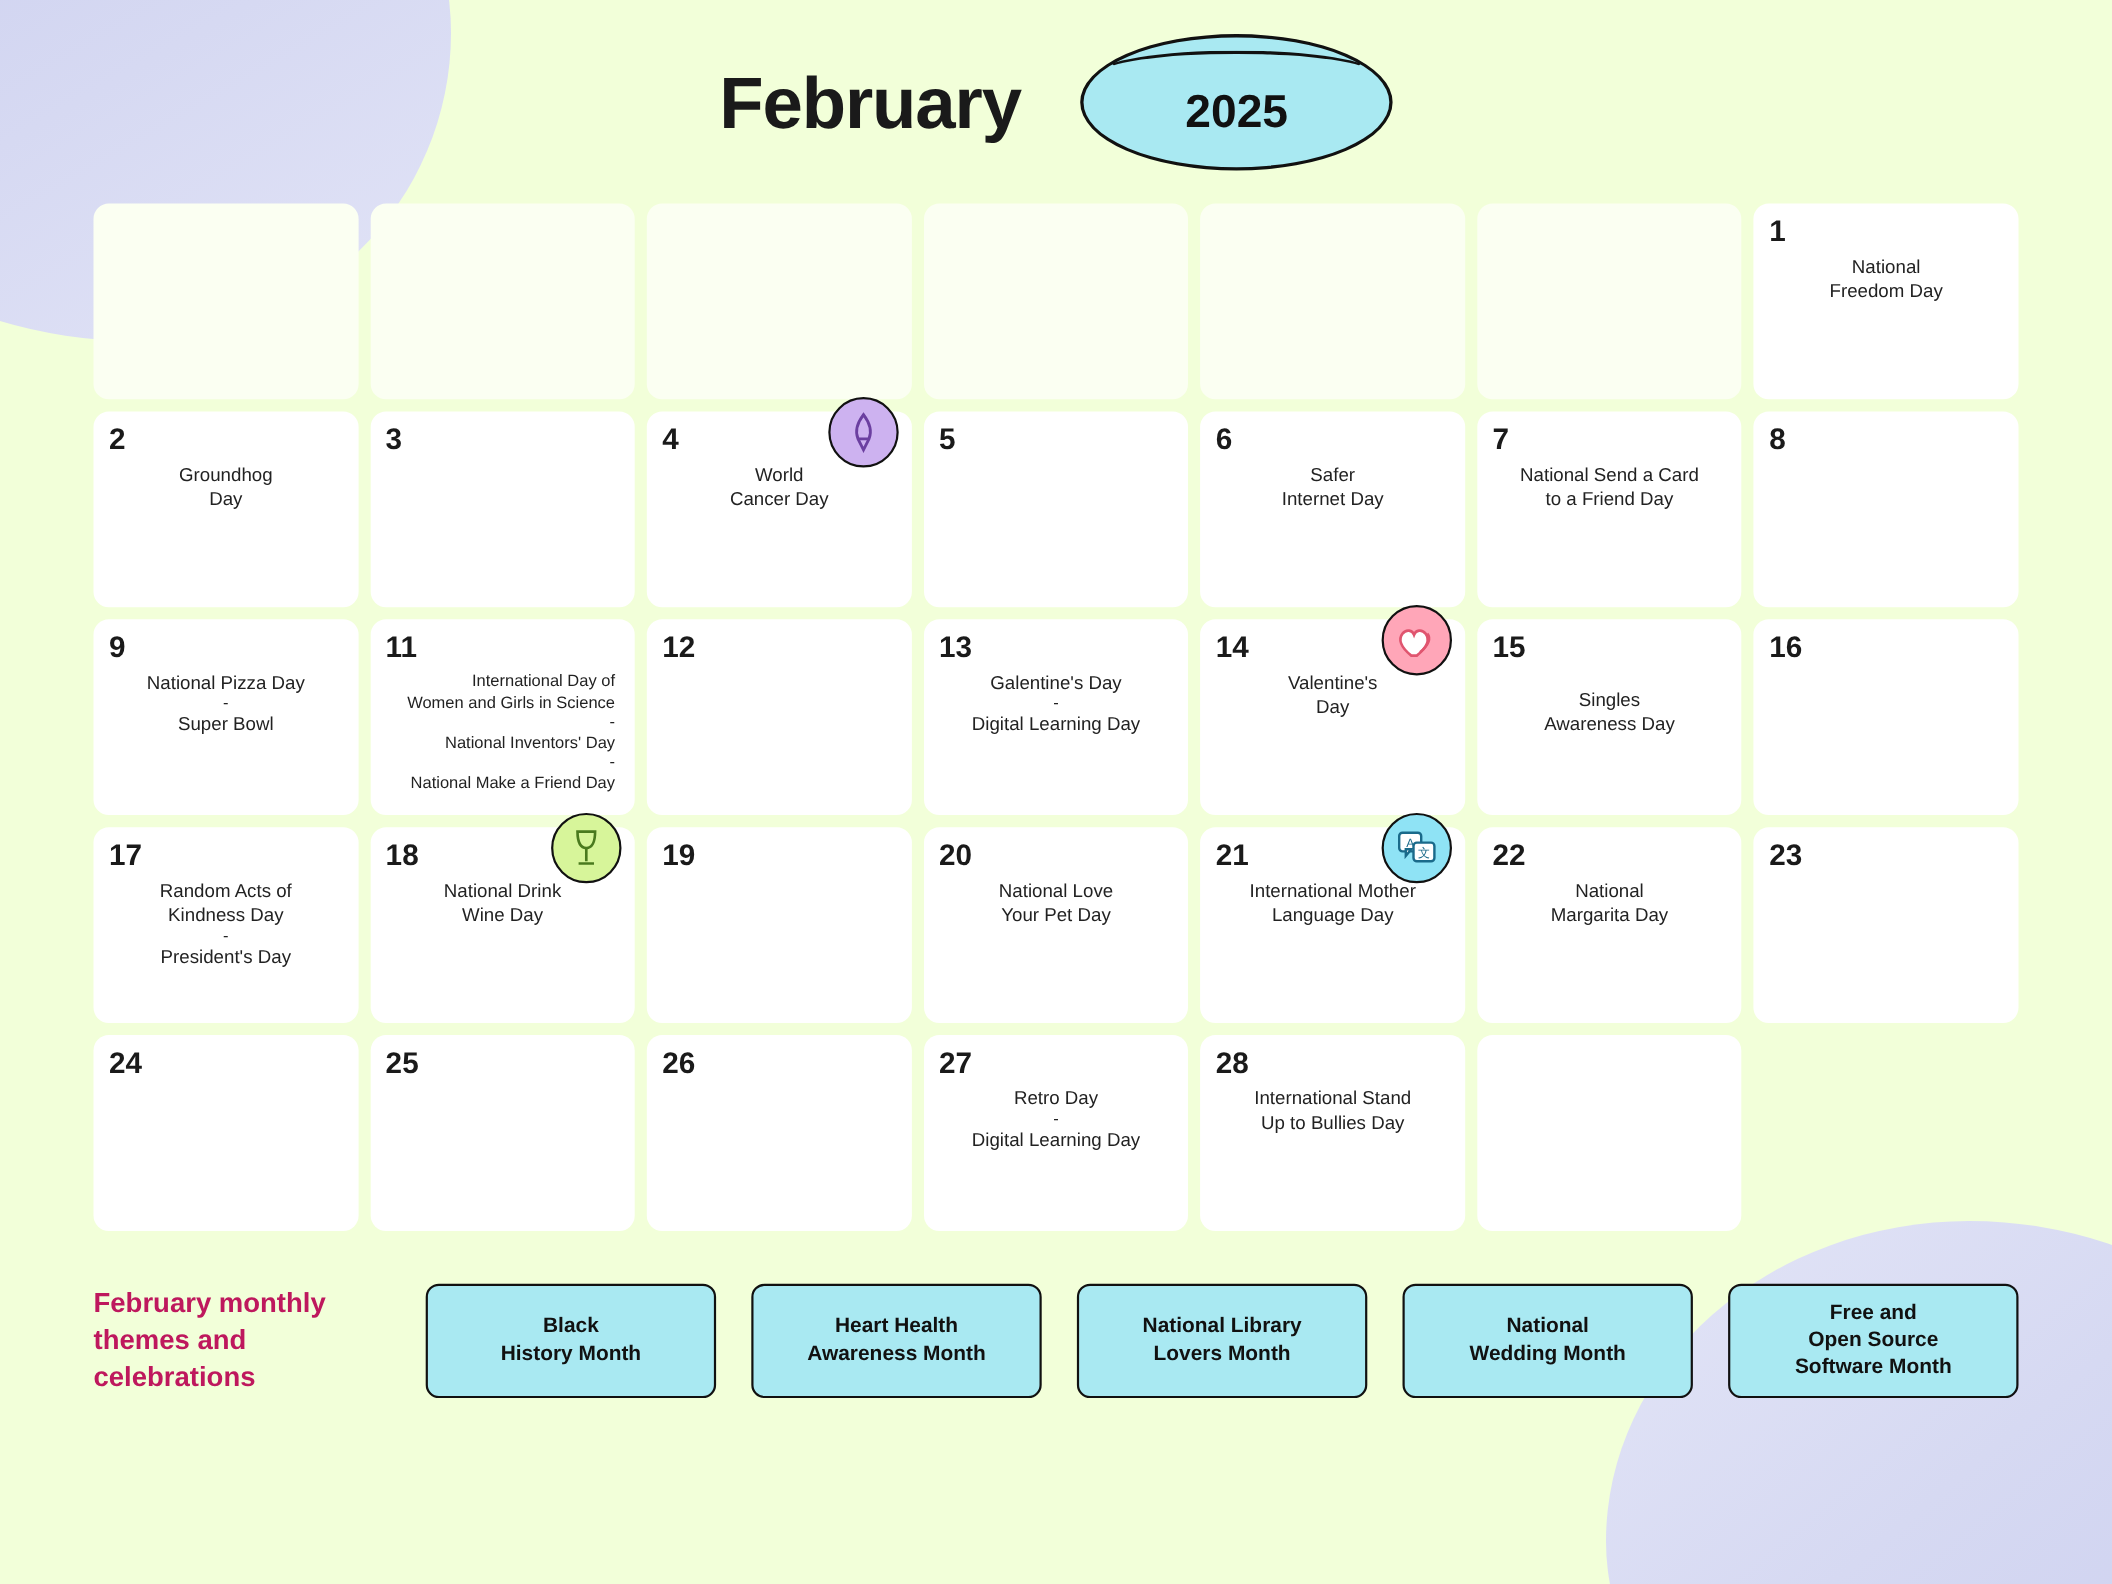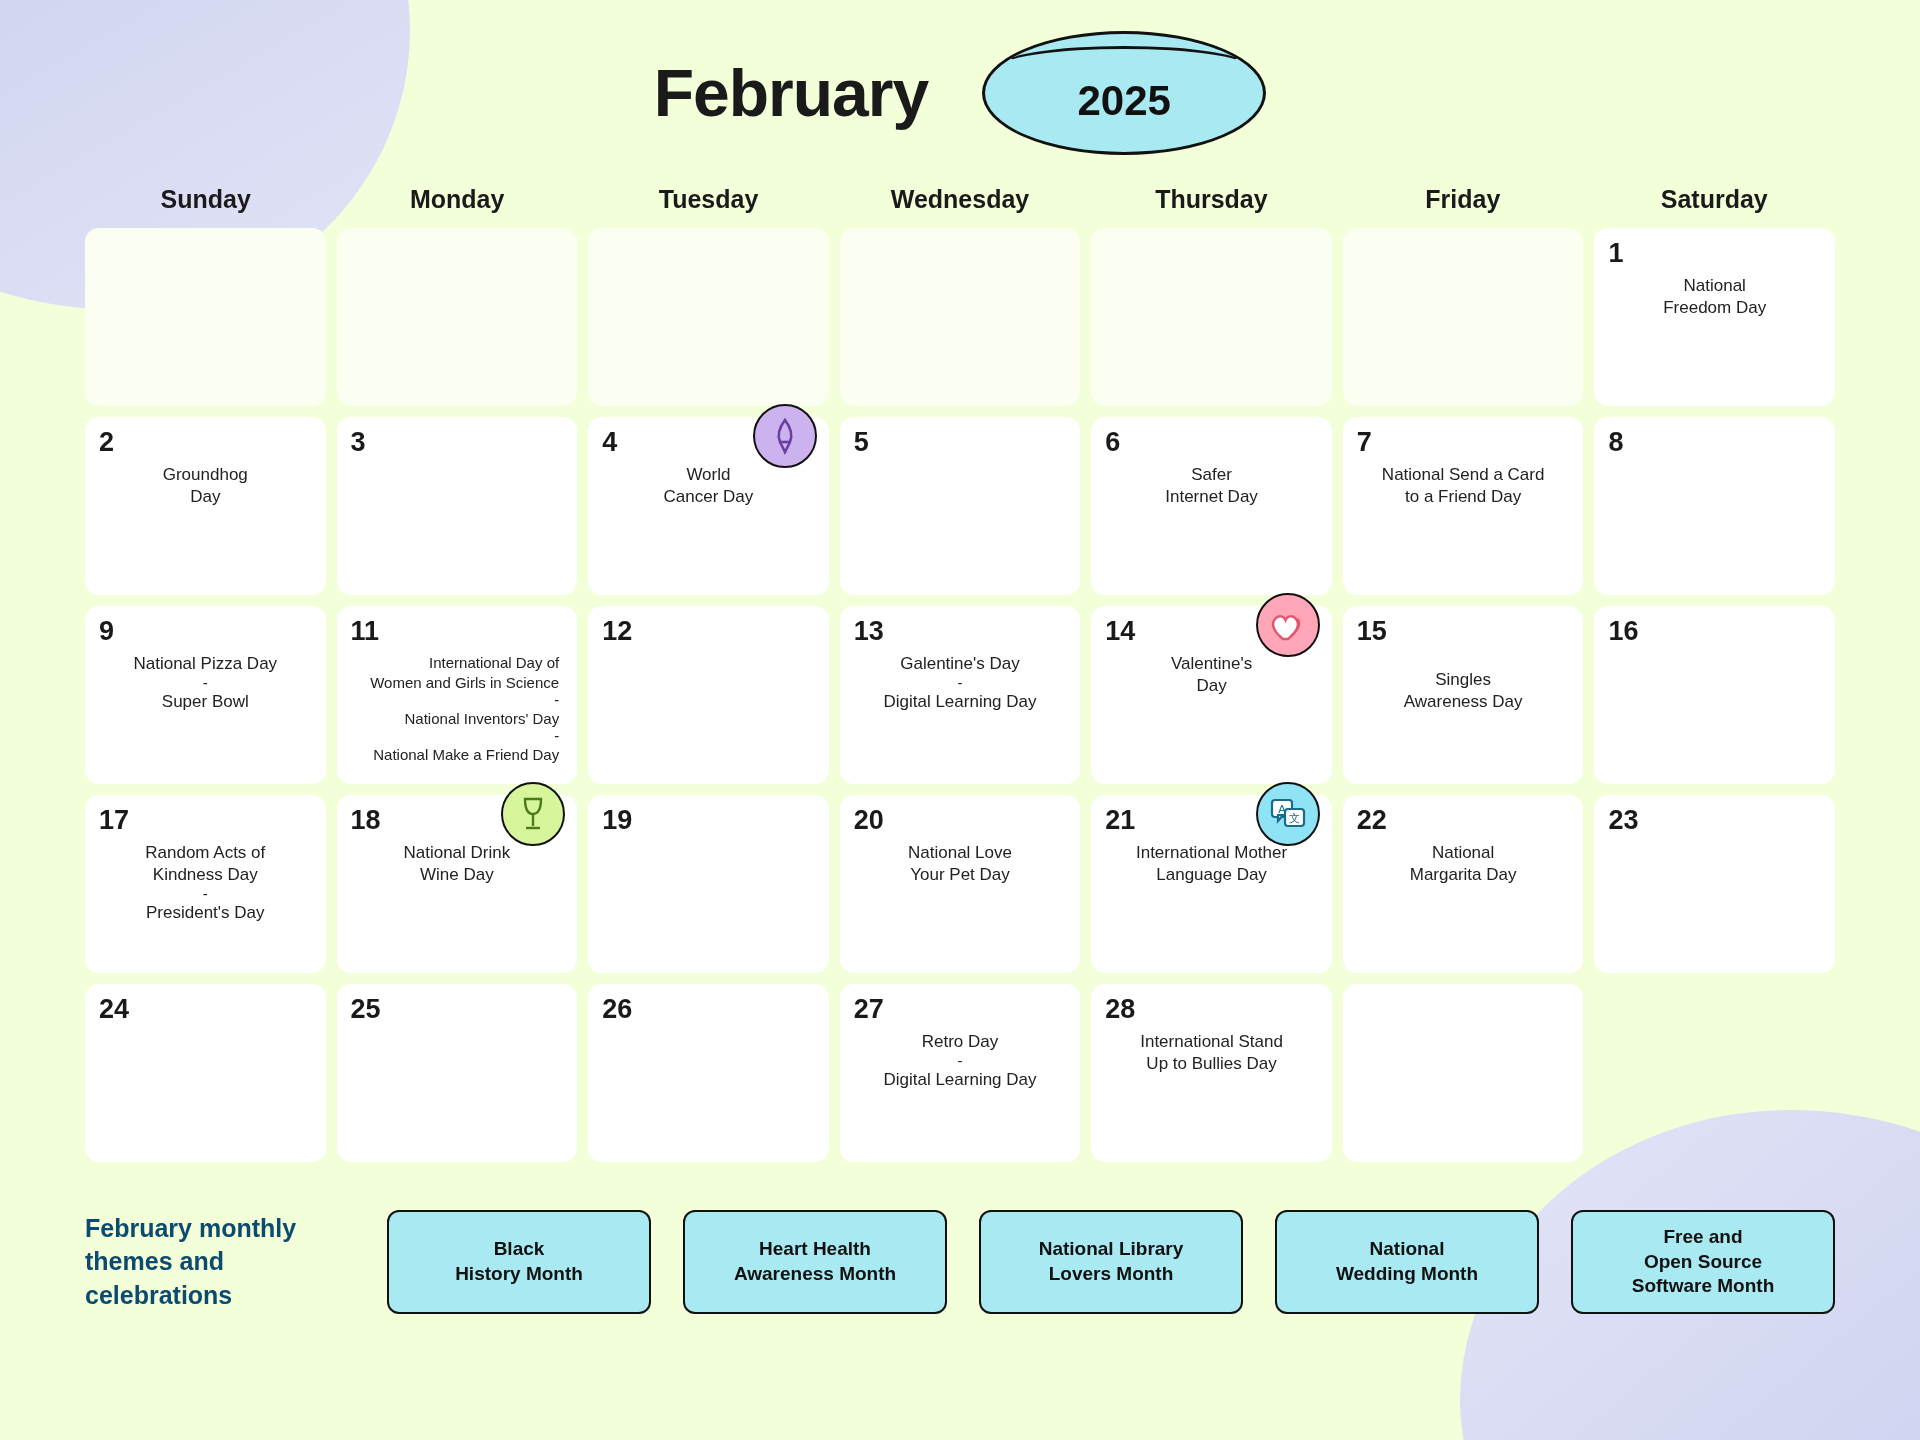--- a/index.html
+++ b/index.html
@@ -172,21 +172,21 @@
   
   .footer {
     display: flex;
     align-items: center;
     margin-top: 48px;
     gap: 24px;
   }
   .footer-title {
     font-size: 25px;
     font-weight: bold;
-    color: #0c4a6e;
+    color: #be185d;
     line-height: 1.33;
     width: 278px;
     flex: none;
   }
   .themes {
     display: flex;
     gap: 32px;
     flex: 1;
   }
   .theme-pill {
@@ -222,29 +222,20 @@
 
 <div class="page">
 
   <div class="header">
     <div class="month-title">February</div>
     <div class="year-pill">
       <span class="year-text">2025</span>
     </div>
   </div>
 
-  <div class="weekdays" id="weekday-row">
-      <div class="weekday">Sunday</div>
-      <div class="weekday">Monday</div>
-      <div class="weekday">Tuesday</div>
-      <div class="weekday">Wednesday</div>
-      <div class="weekday">Thursday</div>
-      <div class="weekday">Friday</div>
-      <div class="weekday">Saturday</div>
-    </div>
 
   <div class="grid" id="calendar-grid">
       <div class="cell empty"></div>
       <div class="cell empty"></div>
       <div class="cell empty"></div>
       <div class="cell empty"></div>
       <div class="cell empty"></div>
       <div class="cell empty"></div>
       <div class="cell">
         <div class="daynum">1</div>

